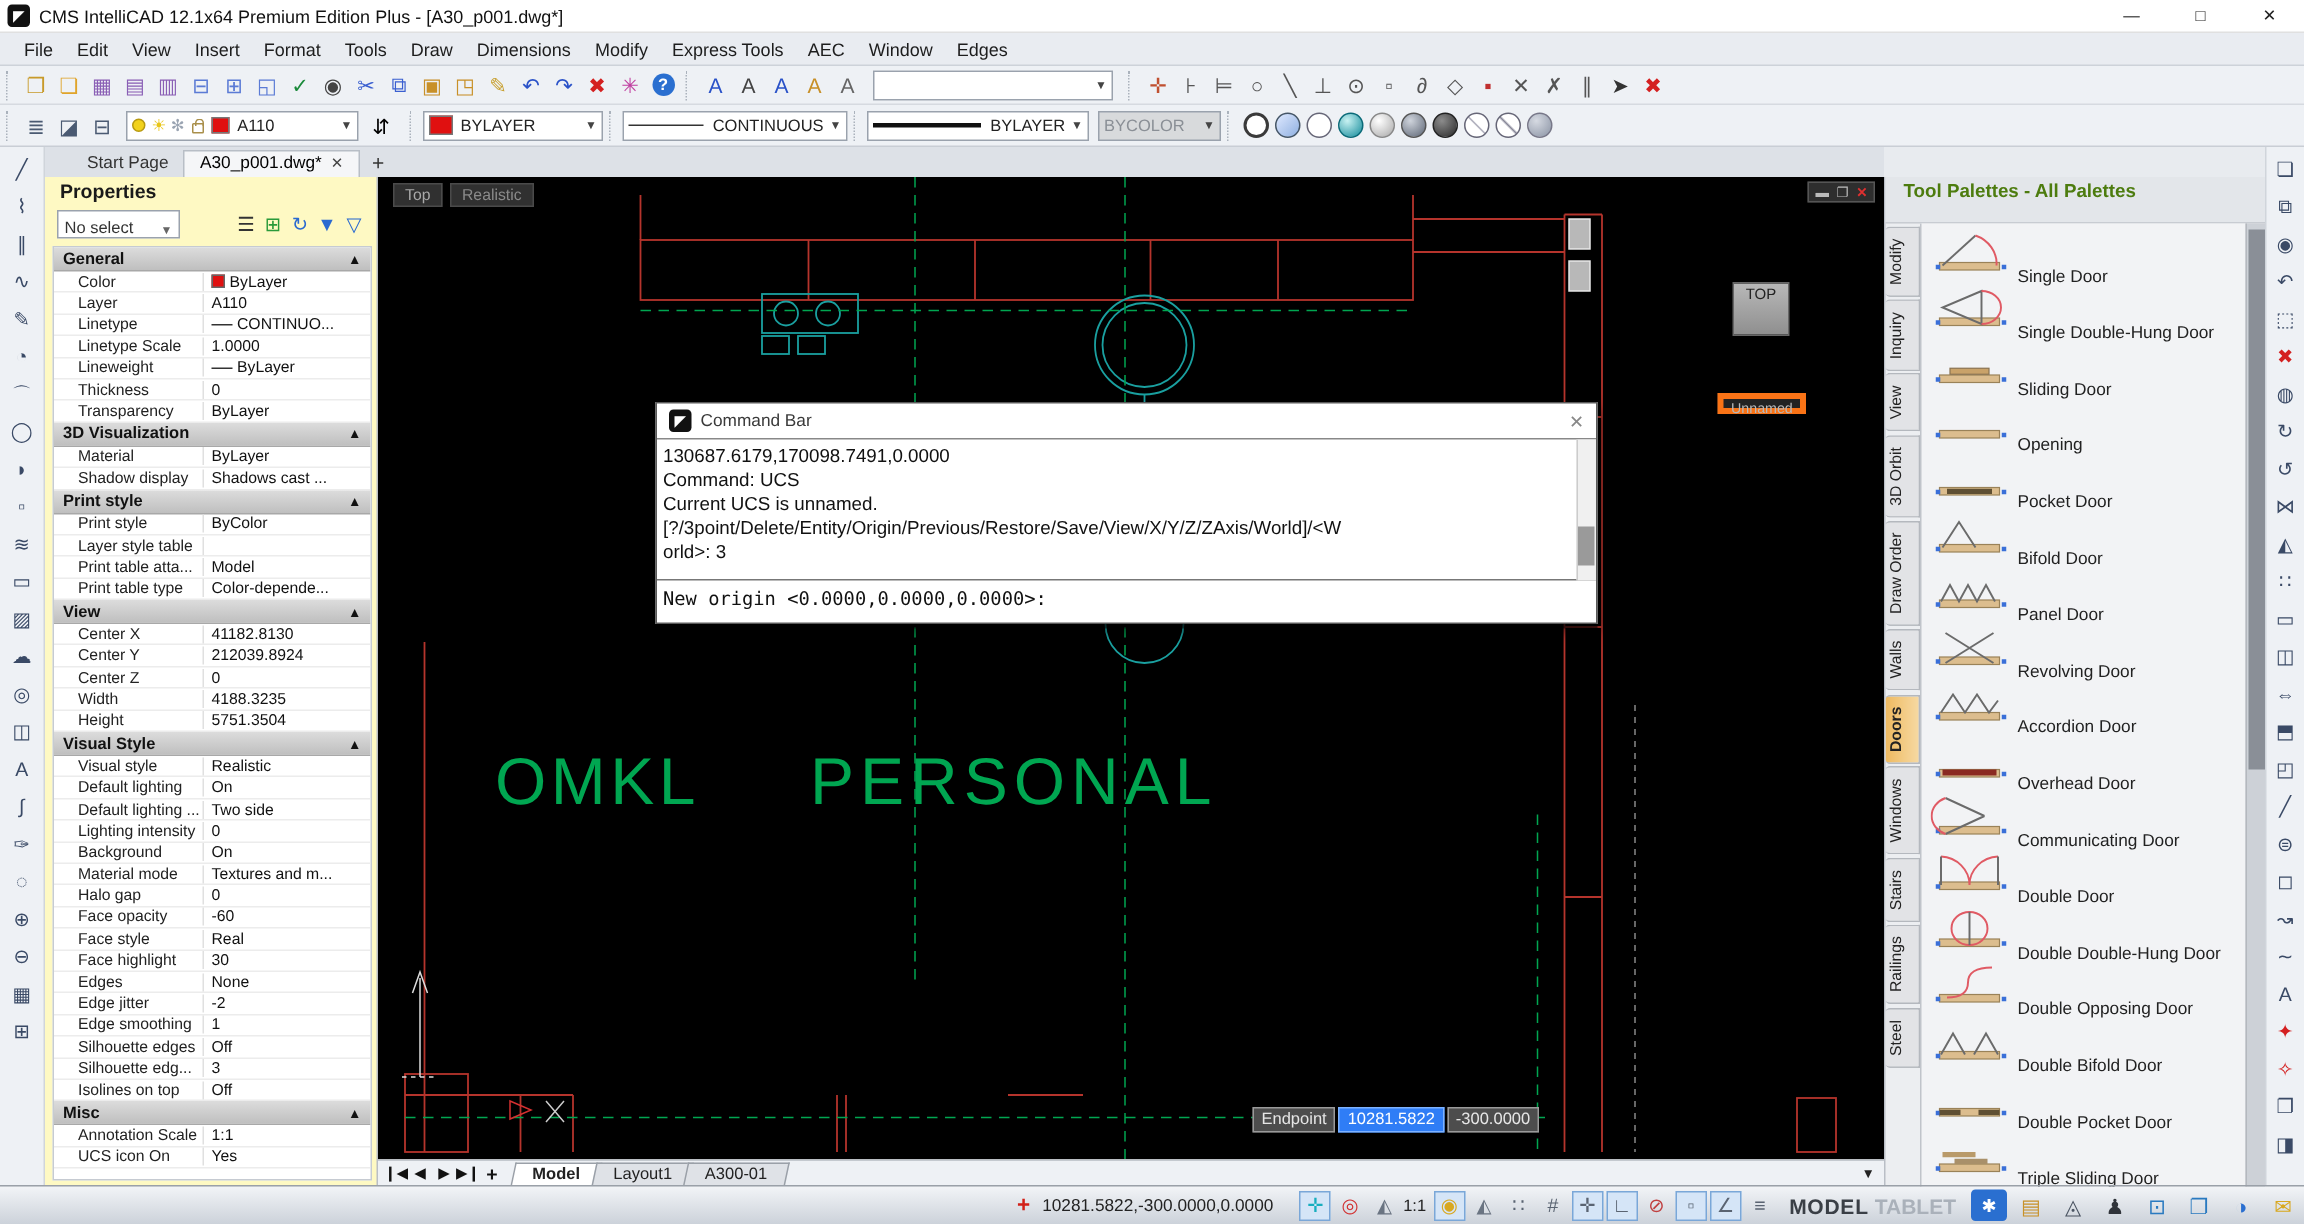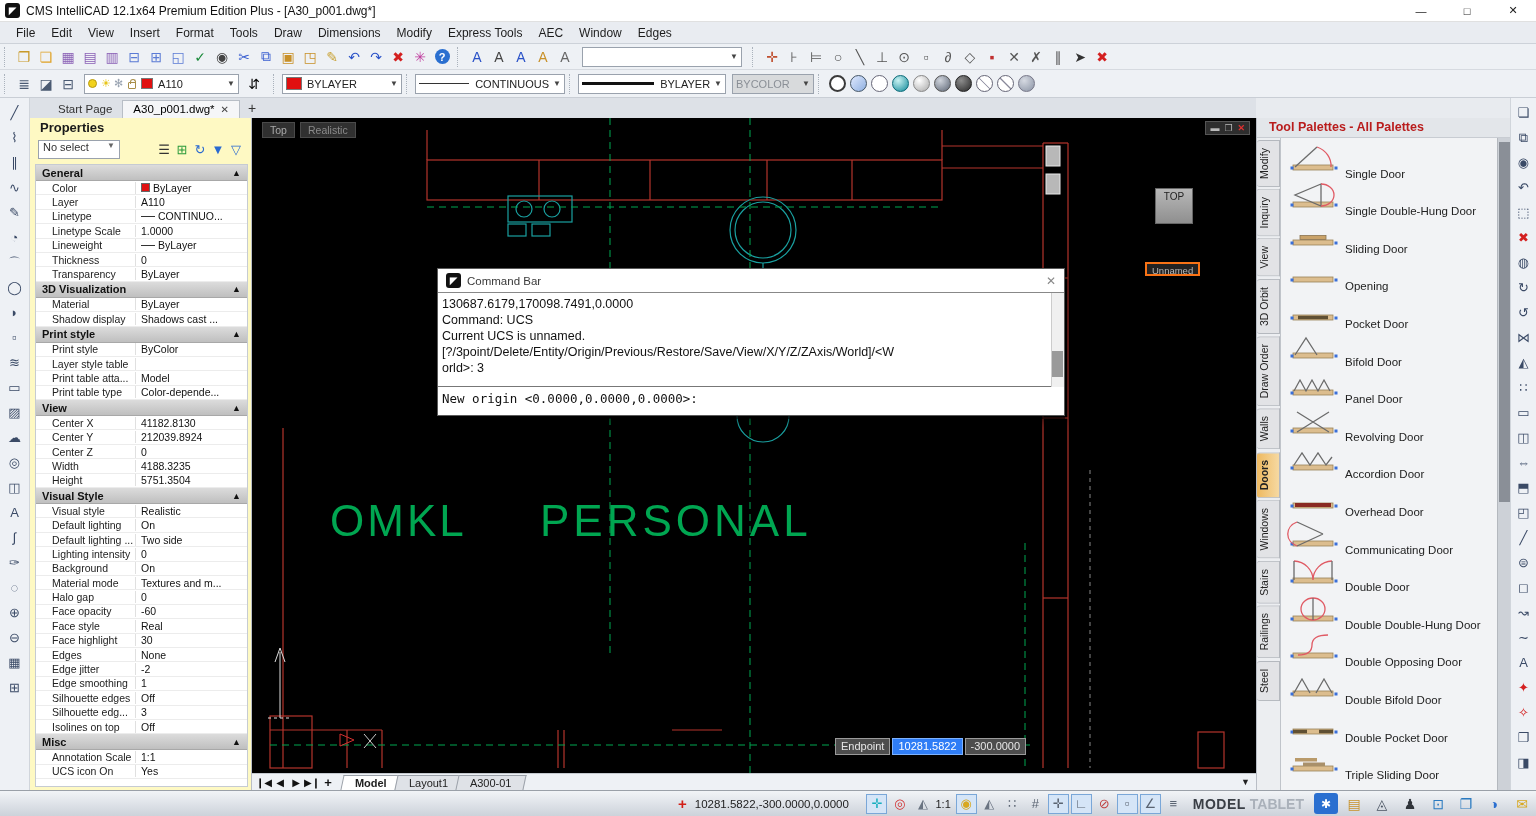--- a/index.html
+++ b/index.html
@@ -50,38 +50,38 @@
   
   #doctabs{left:30px;top:98px;width:1226px;height:20px;background:#dde1e7;display:flex;align-items:flex-end;padding-left:18px}
   .dtab{font-size:11.5px;color:#333;padding:2px 10px 3px;display:flex;align-items:center;gap:6px}
   .dtab.active{background:#f5f6f8;border:1px solid #b8bec6;border-bottom:none;font-weight:normal;color:#000}
   .dtab .close{font-size:10px;color:#444}
   .plus-tab{font-size:14px;color:#333;padding:0 8px 2px}
   
   #props{left:30px;top:118px;width:222px;height:672px;background:#fef9c3;border-right:1px solid #b9bec6;display:flex;flex-direction:column}
   #props-title{font-size:13px;font-weight:bold;color:#1a1a1a;padding:2px 0 2px 10px}
   #props-ctrl{display:flex;align-items:center;padding:3px 6px 5px 8px;gap:3px}
-  #noselect{width:82px;height:19px;background:#fff;border:1px solid #9aa2ad;font-size:11px;color:#333;display:flex;align-items:flex-start;padding:0 4px}
+  #noselect{width:82px;height:19px;background:#fff;border:1px solid #9aa2ad;font-size:11px;color:#333;display:flex;align-items:flex-end;padding:0 4px}
   #noselect .arrow{margin-left:auto;font-size:8px;color:#666}
   .pc-icon{font-size:13px;width:18px;text-align:center}
   #prop-rows{flex:1;overflow:hidden;background:#fff;border-top:1px solid #c6cbd2;margin:0 3px 3px 5px;border:1px solid #c6cbd2}
   .psec{display:flex;align-items:center;background:linear-gradient(#dcdcdc,#bfbfbf);border-bottom:1px solid #a8a8a8;height:16px;padding:0 6px;font-size:11px;font-weight:bold;color:#111}
   .psec .caret{margin-left:auto;font-size:9px}
   .prow{display:flex;height:14.4px;border-bottom:1px solid #ececec;font-size:10.5px;align-items:center}
   .plabel{width:100px;padding-left:16px;color:#222;border-right:1px solid #e0e0e0;white-space:nowrap;overflow:hidden}
   .pval{flex:1;padding-left:5px;color:#111;white-space:nowrap;overflow:hidden;display:flex;align-items:center}
   .pval .sw{width:9px;height:9px;background:#e01010;border:1px solid #666;margin-right:3px;flex:0 0 auto}
   .pval .dash{width:14px;height:1px;background:#333;margin-right:3px;flex:0 0 auto}
   
   #canvas{left:252px;top:118px;width:1004px;height:655px;background:#000;overflow:hidden}
   .vp-label{position:absolute;font-size:10.5px;color:#a9a9a9;background:#303030;border:1px solid #4a4a4a;padding:1px 7px}
   #mdi-controls{position:absolute;right:6px;top:3px;display:flex;gap:5px;font-size:9px;color:#bbb;background:#2e2e2e;padding:1px 4px;border:1px solid #555}
   #mdi-controls .x{color:#e03030;font-weight:bold}
   #viewcube{position:absolute;left:903px;top:70px;width:38px;height:36px;background:linear-gradient(#b8b8b8,#8f8f8f);border:1px solid #666;color:#222;font-size:10px;text-align:center;line-height:15px}
-  #ucsname{position:absolute;left:893px;top:144px;background:#222;border:2px solid #f97316;color:#b9b9b9;font-size:9.5px;padding:0 5px;height:14px;line-height:13px}
+  #ucsname{position:absolute;left:893px;top:144px;background:#222;border:4px solid #f97316;color:#b9b9b9;font-size:9.5px;padding:0 5px;height:14px;line-height:13px}
   #snaptip{position:absolute;left:583px;top:620px;display:flex;gap:2px;font-size:11px}
   #snaptip .box{background:#4d4d4d;border:1px solid #9a9a9a;color:#e6e6e6;padding:0 5px;height:17px;line-height:15px}
   #snaptip .box.sel{background:#2f7df6;border-color:#7db2ff;color:#fff}
   
   #cmdbar{position:absolute;left:185px;top:150px;width:628px;height:148px;background:#fff;border:1px solid #5a5a5a;box-shadow:0 3px 0 rgba(0,0,0,.55),2px 5px 8px rgba(0,0,0,.5)}
   #cmd-title{height:24px;display:flex;align-items:center;border-bottom:1px solid #888;padding:0 8px;gap:6px}
   #cmd-logo{width:15px;height:15px;background:#111;border-radius:3px;color:#fff;font-size:10px;display:flex;align-items:center;justify-content:center}
   #cmd-title .t{font-size:11.5px;color:#3a3a3a}
   #cmd-title .x{margin-left:auto;color:#888;font-size:12px}
   #cmd-hist{position:relative;height:94px;border-bottom:1px solid #777;padding:3px 16px 0 4px;font-family:"DejaVu Sans Mono",monospace;font-size:12.5px;line-height:16px;color:#111;white-space:pre}
@@ -90,21 +90,21 @@
   #cmd-prompt{padding:4px 4px;font-family:"DejaVu Sans Mono",monospace;font-size:12.5px;color:#111}
   
   #layouttabs{left:252px;top:773px;width:1004px;height:17px;background:#eef1f5;border-top:1px solid #c4c9cf;display:flex;align-items:center;padding-left:4px}
   .navbtn{width:16px;height:15px;display:flex;align-items:center;justify-content:center;font-size:10px;color:#111}
   .ltab{font-size:11px;color:#222;padding:0 12px;height:15px;line-height:14px;border:1px solid #9aa0a8;border-bottom:none;background:#dfe2e7;transform:skewX(-12deg);margin-right:-4px}
   .ltab span{display:inline-block;transform:skewX(12deg)}
   .ltab.active{background:#fff;font-weight:bold}
   #lt-overflow{margin-left:auto;margin-right:6px;font-size:9px;color:#222}
   
   #palette{left:1256px;top:118px;width:254px;height:672px;background:#eceef1;border-left:1px solid #b9bec6;display:flex;flex-direction:column}
-  #pal-title{font-size:12.5px;font-weight:bold;color:#b91c1c;padding:2px 0 3px 12px;background:#e3e6ea;border-bottom:1px solid #c8ccd2}
+  #pal-title{font-size:12.5px;font-weight:bold;color:#4d7c0f;padding:2px 0 14px 12px;background:#e3e6ea;border-bottom:1px solid #c8ccd2}
   #pal-body{flex:1;display:flex;position:relative}
   #pal-tabs{width:23px;display:flex;flex-direction:column;padding-top:2px}
   .ptab{writing-mode:vertical-rl;transform:rotate(180deg);font-size:10.5px;color:#222;background:#e2e3e6;border:1px solid #b4b8be;border-right:none;border-radius:0 3px 3px 0;padding:7px 1px;margin-bottom:2px;text-align:center}
   .ptab.active{background:linear-gradient(90deg,#f6d9a2,#eeb960);font-weight:bold}
   #pal-items{flex:1;background:#f2f3f5;border-left:1px solid #c0c4ca;padding:4px 2px 0 6px;overflow:hidden}
   .pal-item{display:flex;align-items:flex-end;height:37.6px;gap:2px}
   .pal-item .lbl{font-size:11.5px;color:#222}
   #pal-scroll{width:13px;background:#cdd1d7;border-left:1px solid #b4b8be;position:relative}
   #pal-thumb{position:absolute;left:1px;top:4px;width:11px;height:360px;background:#8a8f97}
   

